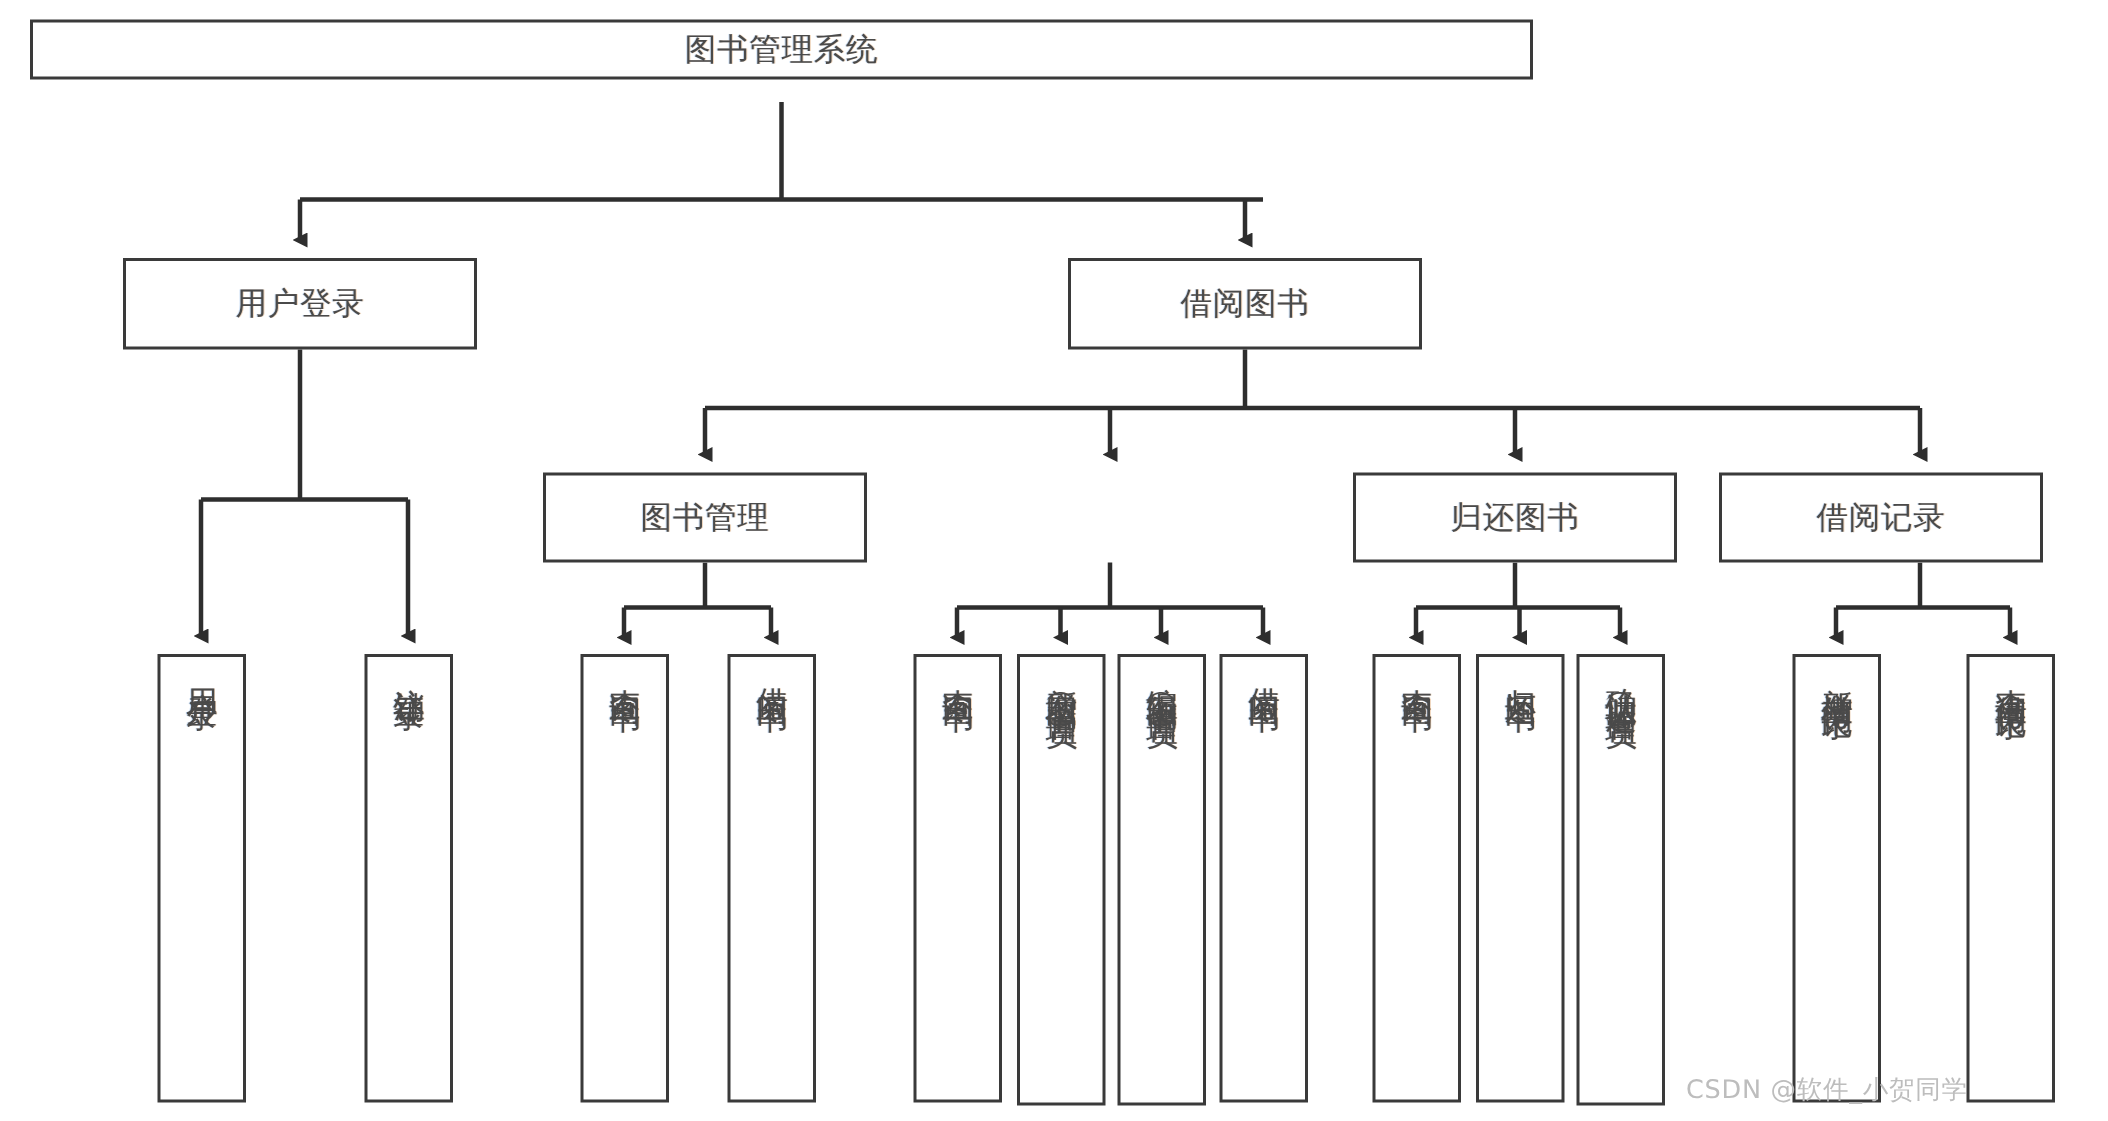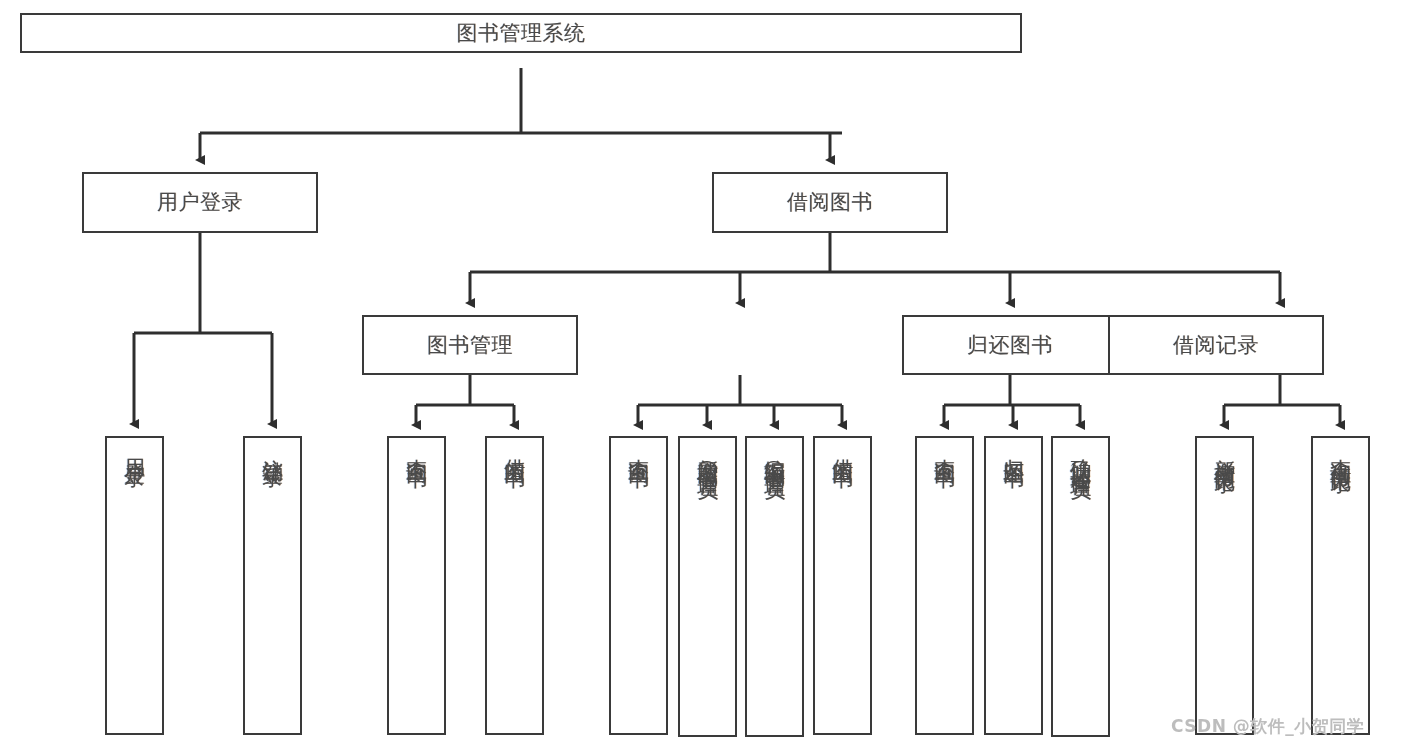--- a/index.html
+++ b/index.html
@@ -129,21 +129,21 @@
   <div class="node-box" style="left:712px; top:172px; width:236px; height:61px;">
     <span class="node-label">借阅图书</span>
   </div>
 
   <div class="node-box" style="left:362px; top:315px; width:216px; height:60px;">
     <span class="node-label">图书管理</span>
   </div>
   <div class="node-box" style="left:902px; top:315px; width:216px; height:60px;">
     <span class="node-label">归还图书</span>
   </div>
-  <div class="node-box" style="left:1108px; top:315px; width:216px; height:60px;">
+  <div class="node-box" style="left:1146px; top:315px; width:216px; height:60px;">
     <span class="node-label">借阅记录</span>
   </div>
 
   <div class="node-box vertical" style="left:105px; top:436px; width:59px; height:299px;">
     <span class="node-label">用户登录</span>
   </div>
   <div class="node-box vertical" style="left:243px; top:436px; width:59px; height:299px;">
     <span class="node-label">注销登录</span>
   </div>
 
@@ -177,15 +177,15 @@
     <span class="node-label">确认归还（管理员）</span>
   </div>
 
   <div class="node-box vertical" style="left:1195px; top:436px; width:59px; height:299px;">
     <span class="node-label">新增借阅记录</span>
   </div>
   <div class="node-box vertical" style="left:1311px; top:436px; width:59px; height:299px;">
     <span class="node-label">查询借阅记录</span>
   </div>
 
-  <div class="watermark" style="left:1171px; top:715px;font-weight:bold;">CSDN @软件_小贺同学</div>
+  <div class="watermark" style="left:1124px; top:715px;">CSDN @软件_小贺同学</div>
 
 </div>
 
 </body></html>

